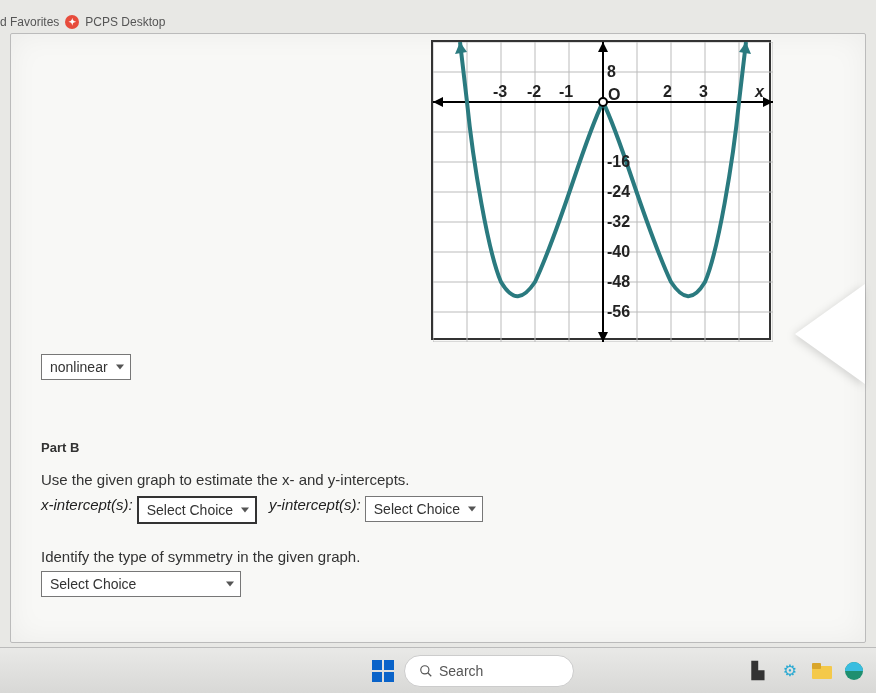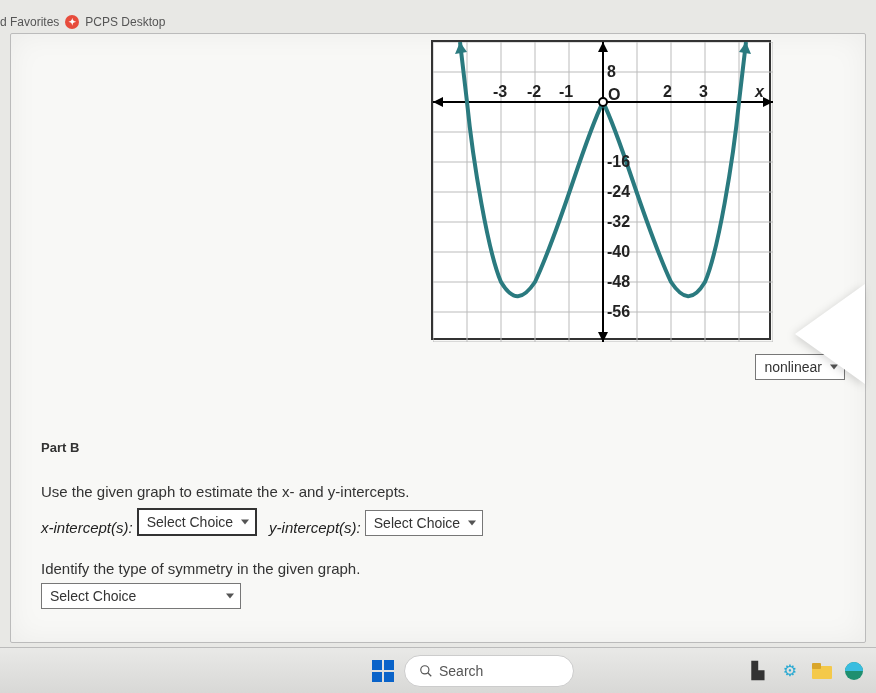--- a/index.html
+++ b/index.html
@@ -70,33 +70,33 @@
   }
   .part-b-label {
     font-size: 13px;
     font-weight: bold;
     color: #333;
     margin-top: 60px;
   }
   .prompt {
     font-size: 15px;
     color: #333;
-    margin-top: 28px;
+    margin-top: 16px;
   }
   .intercepts-row {
     margin-top: 8px;
     font-size: 15px;
     display: flex;
-    align-items: flex-end;
+    align-items: flex-start;
     gap: 4px;
     flex-wrap: wrap;
   }
   .intercepts-row .label-i { font-style: italic; }
   .select-wide { min-width: 200px; }
-  .nonlinear-wrap { margin-top: 310px; text-align: right; }
+  .nonlinear-wrap { margin-top: 310px; }
 
   
   .taskbar {
     position: absolute;
     bottom: 0; left: 0; right: 0;
     height: 46px;
     background: linear-gradient(#e9e9e7, #d8d8d6);
     border-top: 1px solid #bbb;
     display: flex;
     align-items: center;

